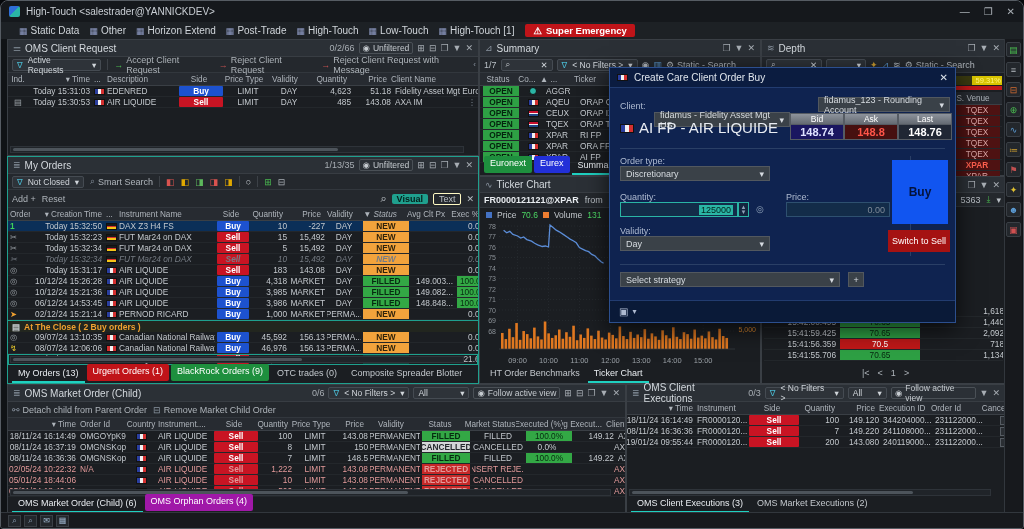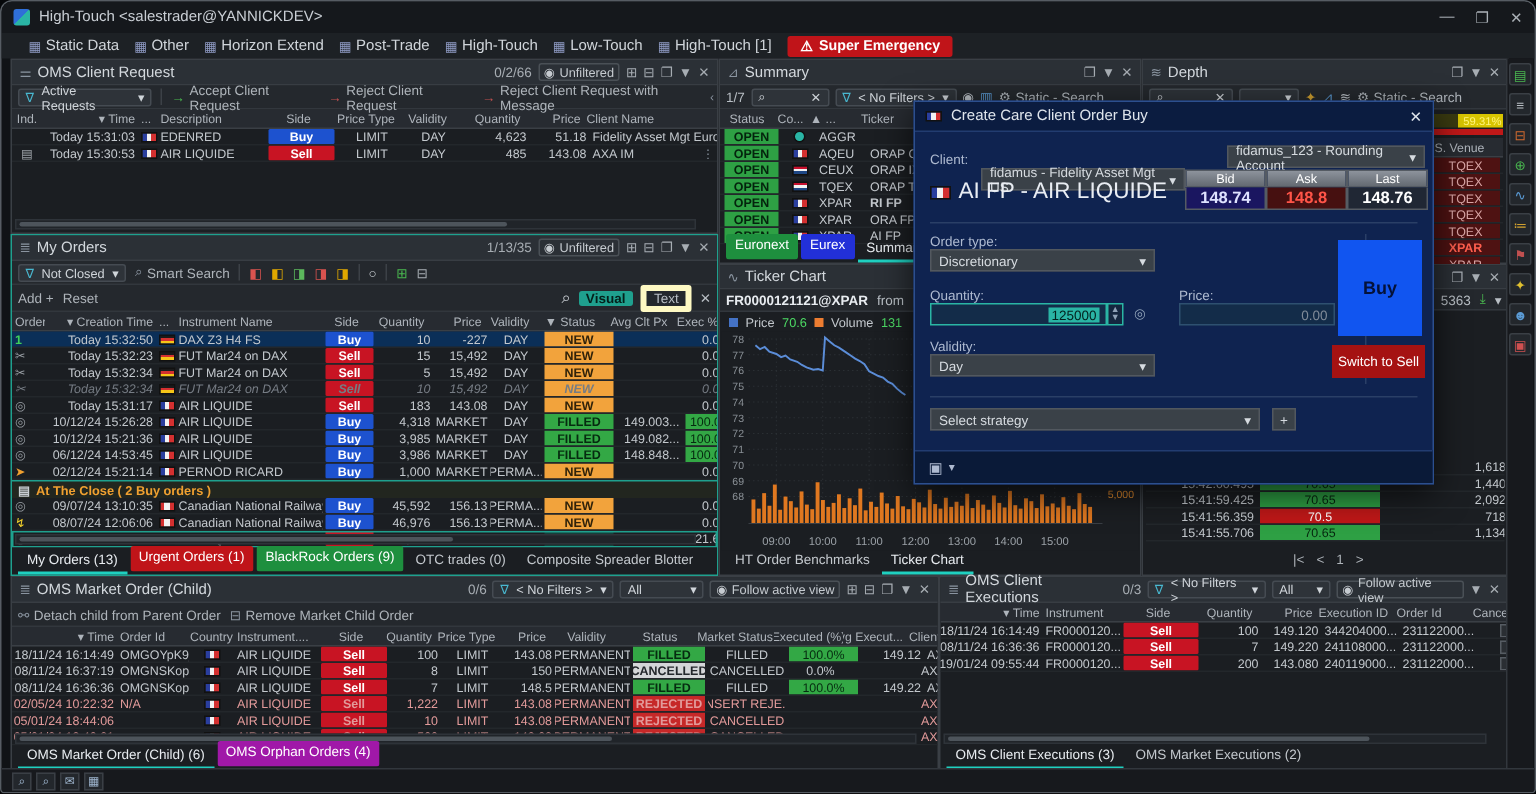--- a/index.html
+++ b/index.html
@@ -273,35 +273,35 @@
       <span class="sep"></span>
       <span style="color:#49b84f">⊞</span>
       <span style="color:#a7adb3">⊟</span>
     </div>
     <div class="ptool" style="height:18px">
       <span class="tbtn">Add +</span>
       <span class="tbtn">Reset</span>
       <span style="margin-left:auto;display:flex;gap:5px;align-items:center">
         <span style="font-size:11px;color:#c8cdd2">⌕</span>
         <span style="background:#1fa08e;color:#04201b;padding:0 5px;border-radius:2px;font-weight:bold">Visual</span>
-        <span style="border:4px solid #fef9c3;padding:0 5px;border-radius:2px">Text</span>
+        <span style="border:1px solid #fef9c3;padding:0 5px;border-radius:2px">Text</span>
         <span>✕</span>
       </span>
     </div>
     <div id="t-mo" style="overflow:hidden">
           <div class="thead">
             <div class="cell" style="width: 22px;">Order</div>
             <div class="cell a-r" style="width: 74px;">▾ Creation Time</div>
             <div class="cell" style="width: 13px;">...</div>
             <div class="cell" style="width: 98px;">Instrument Name</div>
             <div class="cell a-c" style="width: 32px;">Side</div>
             <div class="cell a-r" style="width: 38px;">Quantity</div>
             <div class="cell a-r" style="width: 38px;">Price</div>
             <div class="cell a-c" style="width: 34px;">Validity</div>
-            <div class="cell a-c" style="width: 46px;">▼ Status</div>
+            <div class="cell a-c" style="width: 46px; font-style: italic;">▼ Status</div>
             <div class="cell a-r" style="width: 44px;">Avg Clt Px</div>
             <div class="cell a-r" style="width: 34px;">Exec %</div>
           </div>
           <div class="trow sel">
             <div class="cell ic-g" style="width: 22px;">
               <span>1</span>
             </div>
             <div class="cell a-r" style="width: 74px;">Today 15:32:50</div>
             <div class="cell" style="width: 13px;">
               <span class="fl fl-de"></span>
@@ -664,21 +664,21 @@
             </div>
           </div>
           <div class="trow">
             <div class="cell a-c open" style="width: 36px;">
               <span>OPEN</span>
             </div>
             <div class="cell a-c" style="width: 22px;">
               <span class="fl fl-fr"></span>
             </div>
             <div class="cell" style="width: 34px;">XPAR</div>
-            <div class="cell" style="width: 48px; font-weight: bold;">RI FP</div>
+            <div class="cell" style="width: 48px;">RI FP</div>
             <div class="cell nm" style="width: 138px;">
               <span>PERNO...</span>
             </div>
           </div>
           <div class="trow">
             <div class="cell a-c open" style="width: 36px;">
               <span>OPEN</span>
             </div>
             <div class="cell a-c" style="width: 22px;">
               <span class="fl fl-fr"></span>

